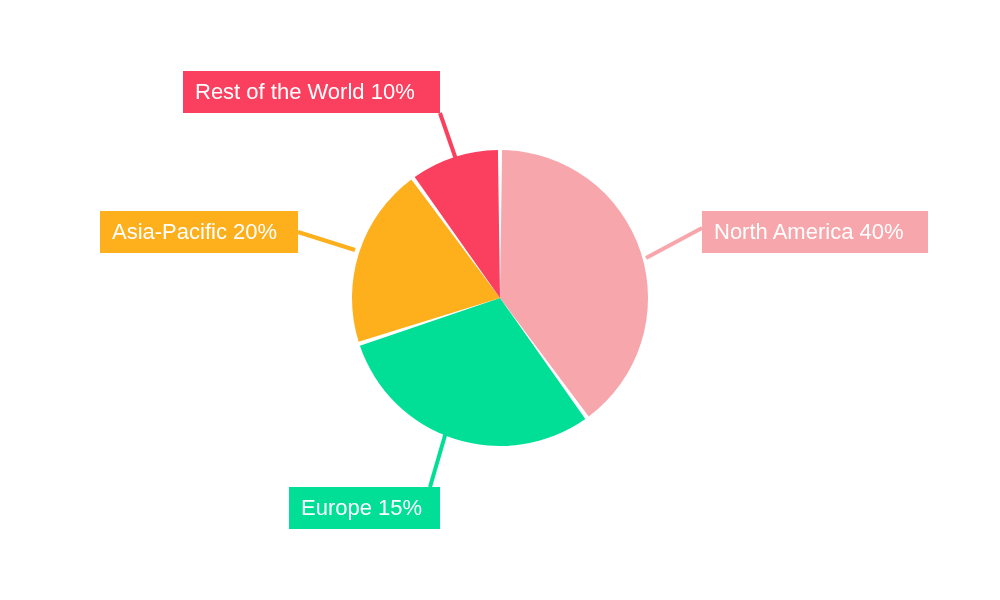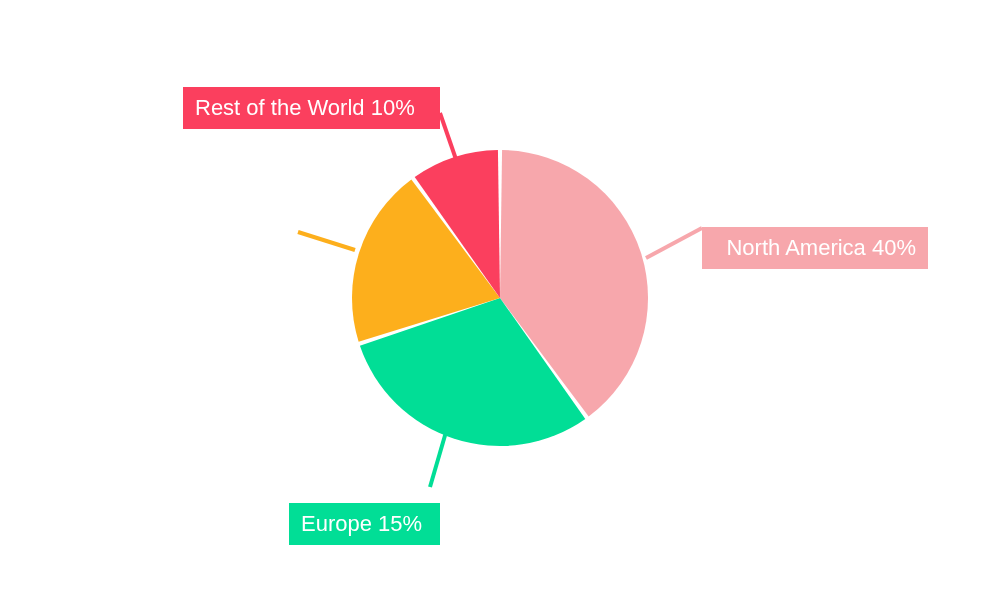--- a/index.html
+++ b/index.html
@@ -27,23 +27,22 @@
     display: flex;
     align-items: center;
     box-sizing: border-box;
     height: 42px;
     padding: 0 12px;
     color: #ffffff;
     font-size: 22px;
     font-family: "Liberation Sans", sans-serif;
     line-height: 42px;
     white-space: nowrap;
-    margin-top: 16px;
   }
-  #label-north-america { left: 702px; top: 211px; justify-content: flex-end; }
+  #label-north-america { left: 702px; top: 211px; }
   #label-europe        { left: 289px; top: 487px; }
   #label-asia-pacific  { left: 100px; top: 211px; }
   #label-rest-of-world { left: 183px; top: 71px; }
 </style>
 </head>
 <body>
 
 <div id="stage">
 
   <svg id="chart-svg" viewBox="0 0 1000 600">
@@ -62,18 +61,21 @@
   </svg>
 
   <div class="pie-label" id="label-north-america" style="left: 702px; top: 211px; min-width: 226px; height: 42px; background: rgb(247, 167, 172); color: rgb(255, 255, 255);">
     <span>North America 40%</span>
   </div>
 
   <div class="pie-label" id="label-europe" style="left: 289px; top: 487px; min-width: 151px; height: 42px; background: rgb(1, 222, 150); color: rgb(255, 255, 255);">
     <span>Europe 15%</span>
   </div>
 
+  <div class="pie-label" id="label-asia-pacific" style="left: 100px; top: 211px; min-width: 198px; height: 42px; background: rgb(253, 175, 28); color: rgb(255, 255, 255);">
+    <span>Asia-Pacific 20%</span>
+  </div>
 
   <div class="pie-label" id="label-rest-of-world" style="left: 183px; top: 71px; min-width: 257px; height: 42px; background: rgb(251, 63, 94); color: rgb(255, 255, 255);">
     <span>Rest of the World 10%</span>
   </div>
 
 </div>
 
 </body></html>

